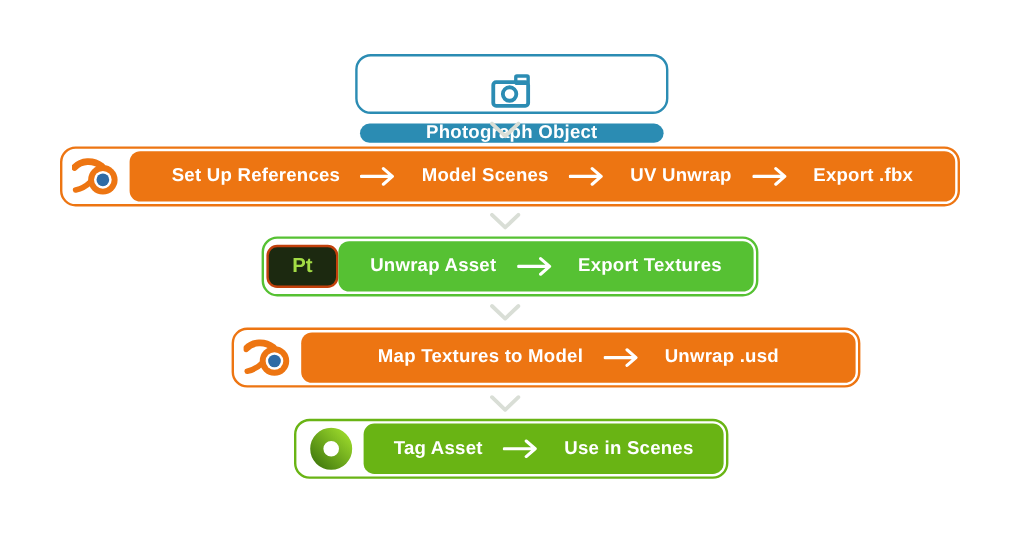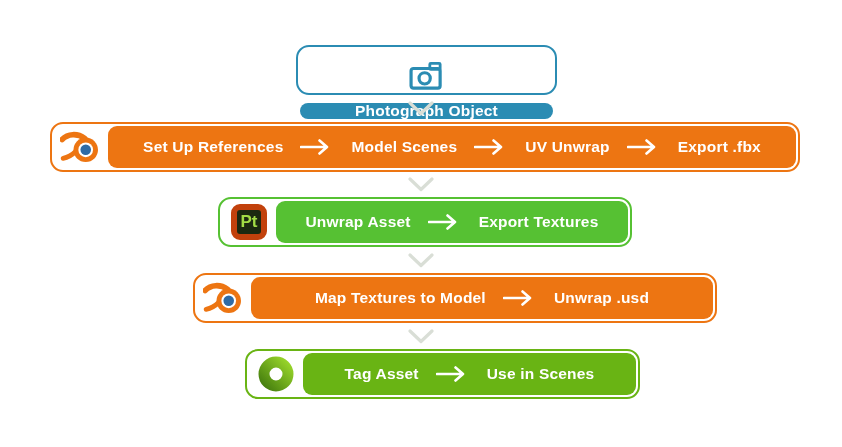--- a/index.html
+++ b/index.html
@@ -45,38 +45,38 @@
     padding: 0 12px;
     white-space: nowrap;
   }
   .step { line-height: 1; }
 
   
   .bar1 { left: 296px; top: 45px;  width: 261px; flex-direction: column; }
   .bar2 { left: 50px;  top: 122px; width: 750px; text-align: center; }
   .bar3 { left: 218px; top: 197px; width: 414px; }
   .bar4 { left: 193px; top: 273px; width: 524px; }
-  .bar5 { left: 245px; top: 349px; width: 395px; }
+  .bar5 { left: 245px; top: 349px; width: 362px; }
 
   
   .arrow { flex: 0 0 auto; display: block; }
 
   
   .chev { position: absolute; left: 408px; width: 26px; height: 15px; }
   .chev1 { top: 101px; }
   .chev2 { top: 177px; }
   .chev3 { top: 253px; }
   .chev4 { top: 329px; }
 
   
   .pt-tile {
-    width: 36px; height: 36px;
+    width: 60px; height: 36px;
     box-sizing: border-box;
     background: #1C2910;
-    border: 6px solid #c2410c;
+    border: 2px solid #c2410c;
     border-radius: 9px;
     display: flex; align-items: center; justify-content: center;
     color: #A3DC45;
     font-weight: 700;
     font-size: 17px;
   }
 
   svg { display: block; }
 </style>
 </head>

